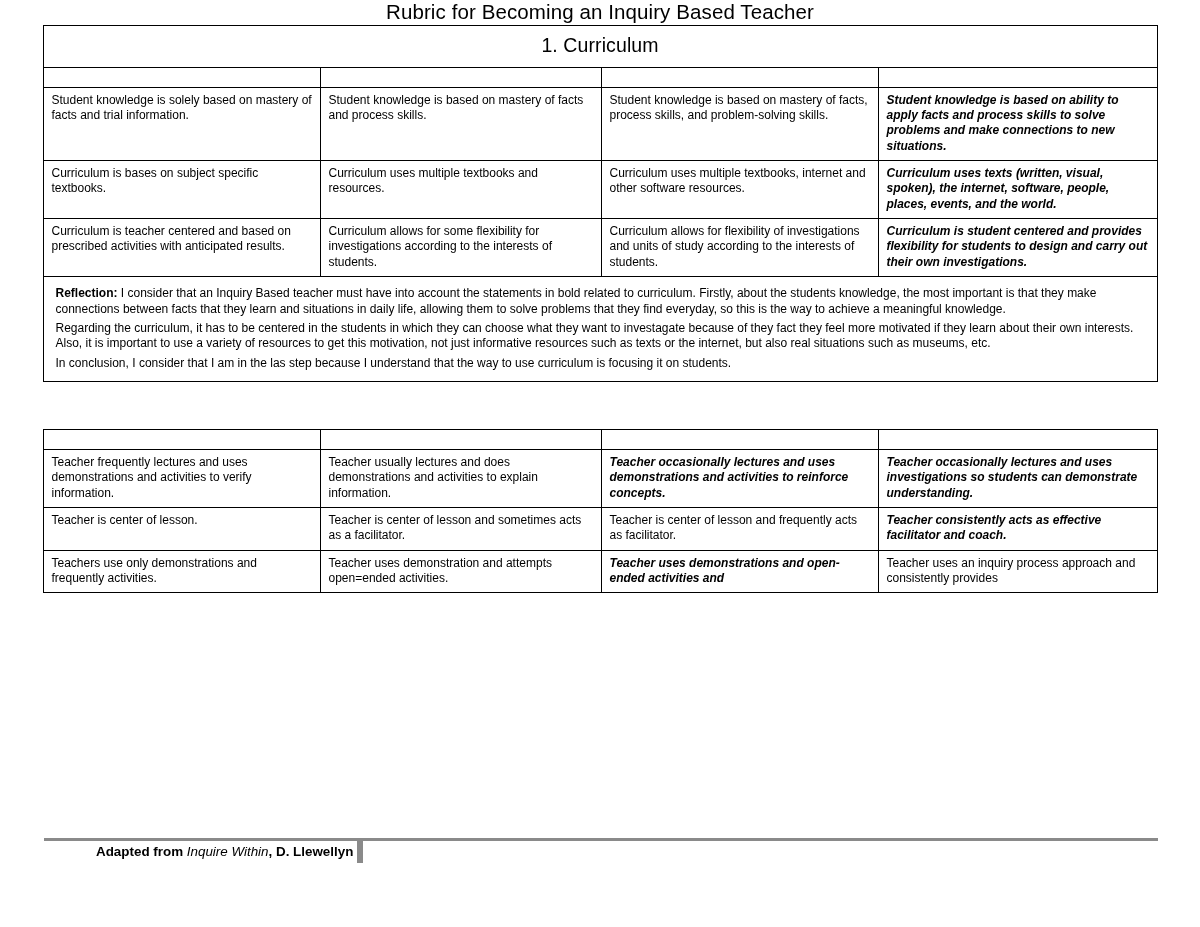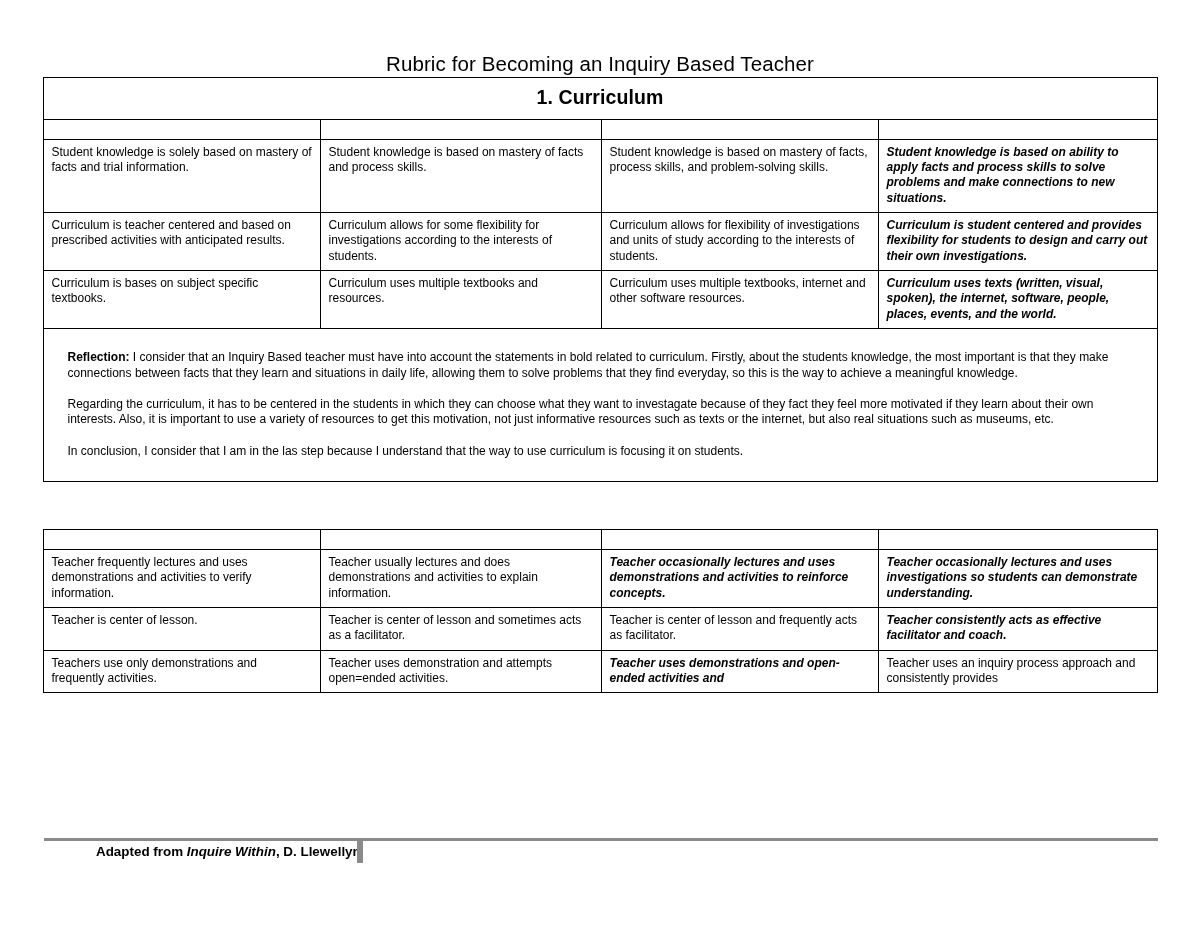--- a/index.html
+++ b/index.html
@@ -20,21 +20,20 @@
     height: 927px;
     padding: 0;
   }
 
   
   .doc-title {
     text-align: center;
     font-size: 20.5px;
     font-weight: 400;
     line-height: 1.2;
-    padding-top: 52px;
     padding-bottom: 0;
     letter-spacing: 0.1px;
   }
 
   
   .rubric {
     border-collapse: collapse;
     table-layout: fixed;
     width: 1114px;
     margin: 0 auto;
@@ -45,39 +44,39 @@
     vertical-align: top;
     padding: 5px 7px 6px 8px;
     font-size: 12px;
     line-height: 1.28;
     font-weight: 400;
     text-align: left;
   }
   .rubric .section-head {
     text-align: center;
     font-size: 19.5px;
-    font-weight: 700;
+    font-weight: 400;
     padding: 7px 4px 9px 4px;
     letter-spacing: 0.1px;
   }
   .rubric td.bold, .rubric td.bold * { font-weight: 700; font-style: italic; }
 
   .spacer-row td { height: 20px; padding: 0; }
 
   col.c1 { width: 277px; }
   col.c2 { width: 281px; }
   col.c3 { width: 277px; }
   col.c4 { width: 279px; }
 
   .reflection {
     font-size: 15.8px;
     line-height: 1.47;
     padding: 7px 9px 10px 9px;
   }
-  .reflection p { margin: 16px; }
+  .reflection p { margin: 4px; }
   .reflection .lbl { font-weight: 700; }
 
   .gap { height: 47px; }
 
   
   .footer {
     position: absolute;
     left: 0;
     top: 838px;
     width: 1200px;
@@ -92,21 +91,21 @@
   }
   .footer-text {
     position: absolute;
     left: 96px;
     top: 6px;
     font-size: 13.4px;
     font-weight: 700;
     line-height: 1.2;
     white-space: nowrap;
   }
-  .footer-text .ital { font-style: italic; font-weight: 700; }
+  .footer-text .ital { font-style: italic; font-weight: 400; }
   .page-break-marker {
     position: absolute;
     left: 357px;
     top: 3px;
     width: 6px;
     height: 22px;
     background: #8a8a8a;
   }
 </style>
 </head>
@@ -133,30 +132,30 @@
         <td></td>
         <td></td>
       </tr>
       <tr>
         <td>Student knowledge is solely based on mastery of facts and trial information.</td>
         <td>Student knowledge is based on mastery of facts and process skills.</td>
         <td>Student knowledge is based on mastery of facts, process skills, and problem-solving skills.</td>
         <td class="bold">Student knowledge is based on ability to apply facts and process skills to solve problems and make connections to new situations.</td>
       </tr>
       <tr>
+        <td>Curriculum is bases on subject specific textbooks.</td>
+        <td>Curriculum uses multiple textbooks and resources.</td>
+        <td>Curriculum uses multiple textbooks, internet and other software resources.</td>
+        <td class="bold">Curriculum uses texts (written, visual, spoken), the internet, software, people, places, events, and the world.</td>
+      </tr>
+      <tr>
         <td>Curriculum is teacher centered and based on prescribed activities with anticipated results.</td>
         <td>Curriculum allows for some flexibility for investigations according to the interests of students.</td>
         <td>Curriculum allows for flexibility of investigations and units of study according to the interests of students.</td>
         <td class="bold">Curriculum is student centered and provides flexibility for students to design and carry out their own investigations.</td>
-      </tr>
-      <tr>
-        <td>Curriculum is bases on subject specific textbooks.</td>
-        <td>Curriculum uses multiple textbooks and resources.</td>
-        <td>Curriculum uses multiple textbooks, internet and other software resources.</td>
-        <td class="bold">Curriculum uses texts (written, visual, spoken), the internet, software, people, places, events, and the world.</td>
       </tr>
       <tr>
         <td class="reflection" colspan="4">
           <p><span class="lbl">Reflection:</span><span> I consider that an Inquiry Based teacher must have into account the statements in bold related to curriculum. Firstly, about the students knowledge, the most important is that they make connections between facts that they learn and situations in daily life, allowing them to solve problems that they find everyday, so this is the way to achieve a meaningful knowledge.</span></p>
           <p>Regarding the curriculum, it has to be centered in the students in which they can choose what they want to investagate because of they fact they feel more motivated if they learn about their own interests. Also, it is important to use a variety of resources to get this motivation, not just informative resources such as texts or the internet, but also real situations such as museums, etc.</p>
           <p>In conclusion, I consider that I am in the las step because I understand that the way to use curriculum is focusing it on students.</p>
         </td>
       </tr>
     </tbody>
   </table>

